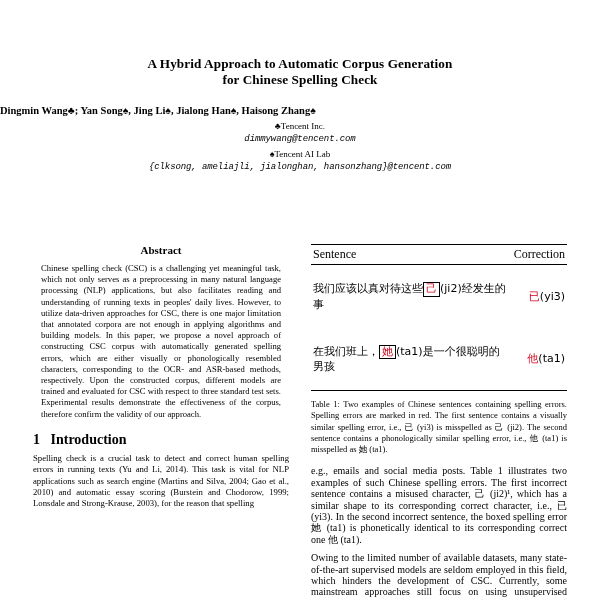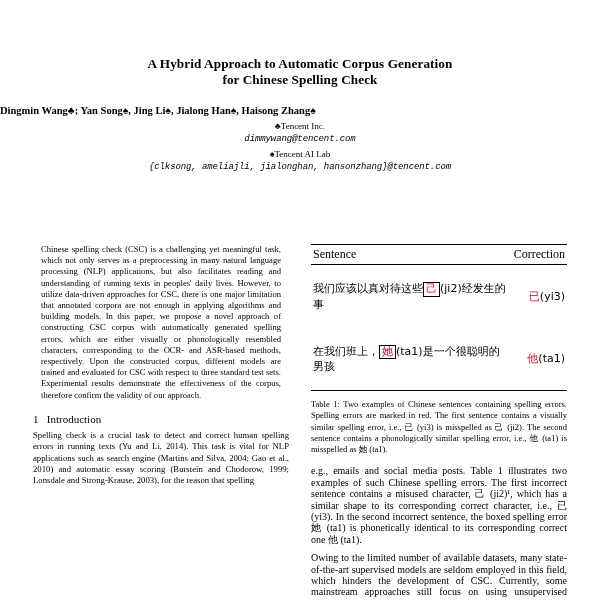--- a/index.html
+++ b/index.html
@@ -65,22 +65,22 @@
   .col {
     width: 256px;
   }
   .sec-head-center {
     text-align: center;
     font-size: 11px;
     font-weight: bold;
     margin-bottom: 7px;
   }
   .sec-head {
-    font-size: 11px;
-    font-weight: normal;
+    font-size: 14px;
+    font-weight: bold;
     margin-top: 12px;
     margin-bottom: 5px;
   }
   p.body {
     font-size: 8.7px;
     line-height: 11.4px;
     text-align: justify;
     margin: 0 0 7px 0;
     text-indent: 0;
     hyphens: auto;
@@ -167,20 +167,21 @@
 
   <div class="authors">Dingmin Wang♣;   Yan Song♠,   Jing Li♠,   Jialong Han♠,   Haisong Zhang♠</div>
   <div class="affil">♣Tencent Inc.</div>
   <div class="email-mono">dimmywang@tencent.com</div>
   <div class="affil">♠Tencent AI Lab</div>
   <div class="email-mono">{clksong, ameliajli, jialonghan, hansonzhang}@tencent.com</div>
 
   <div class="columns">
 
     <div class="col">
+      <div class="sec-head-center">Abstract</div>
       <p class="abstract">Chinese spelling check (CSC) is a challenging yet meaningful task, which not only serves as a preprocessing in many natural language processing (NLP) applications, but also facilitates reading and understanding of running texts in peoples' daily lives. However, to utilize data-driven approaches for CSC, there is one major limitation that annotated corpora are not enough in applying algorithms and building models. In this paper, we propose a novel approach of constructing CSC corpus with automatically generated spelling errors, which are either visually or phonologically resembled characters, corresponding to the OCR- and ASR-based methods, respectively. Upon the constructed corpus, different models are trained and evaluated for CSC with respect to three standard test sets. Experimental results demonstrate the effectiveness of the corpus, therefore confirm the validity of our approach.</p>
 
       <div class="sec-head">
         <span>1</span>&nbsp;&nbsp;&nbsp;<span>Introduction</span>
       </div>
       <p class="body">Spelling check is a crucial task to detect and correct human spelling errors in running texts (Yu and Li, 2014). This task is vital for NLP applications such as search engine (Martins and Silva, 2004; Gao et al., 2010) and automatic essay scoring (Burstein and Chodorow, 1999; Lonsdale and Strong-Krause, 2003), for the reason that spelling</p>
     </div>
 
     <div class="col">
 

